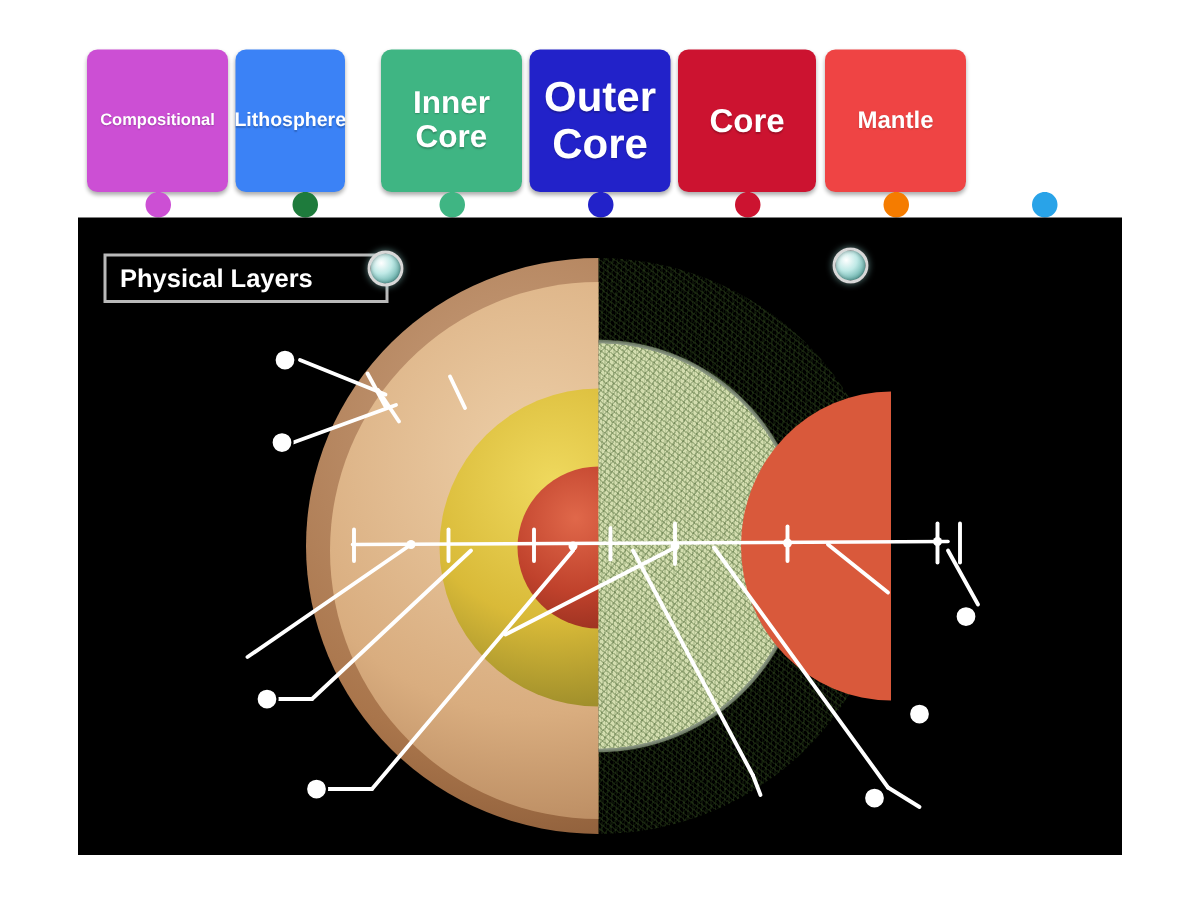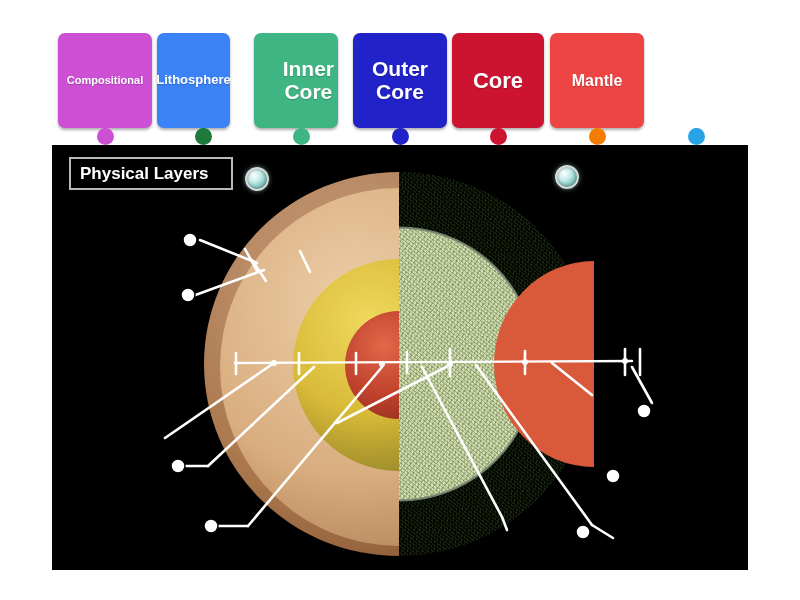--- a/index.html
+++ b/index.html
@@ -175,22 +175,22 @@
     background: #000000;
     color: #ffffff;
     font-weight: bold;
     font-size: 17px;
     line-height: 1.12;
     padding: 5px 9px;
     white-space: pre-line;
   }
   #physical-title {
     left: 17px;
-    top: 12px;
-    width: 164px;
+    top: 24px;
+    width: 190px;
   }
   #compositional-title {
     left: 525px;
     top: 13px;
     width: 165px;
   }
   .toggle-orb {
     position: absolute;
     width: 24px;
     height: 24px;
@@ -210,27 +210,27 @@
     <div class="label-tile" style="left: 58px; width: 94px; background: rgb(204, 79, 212); font-size: 11px;">
       <span class="tile-text" style="white-space: pre-line;">Compositional</span>
     </div>
     <div class="tile-stem" style="background: rgb(204, 79, 212); left: 105px; margin-left: -1.5px; position: absolute; top: 128px;"></div>
     <div class="tile-knob" style="background: rgb(204, 79, 212); left: 105px; margin-left: -8.5px; position: absolute; top: 128px;"></div>
     <div class="label-tile" style="left: 157px; width: 73px; background: #3b82f6; font-size: 13px;">
       <span class="tile-text" style="white-space: pre-line;">Lithosphere</span>
     </div>
     <div class="tile-stem" style="background: rgb(30, 123, 60); left: 203px; margin-left: -1.5px; position: absolute; top: 128px;"></div>
     <div class="tile-knob" style="background: rgb(30, 123, 60); left: 203px; margin-left: -8.5px; position: absolute; top: 128px;"></div>
-    <div class="label-tile" style="left: 254px; width: 84px; background: rgb(63, 181, 131); font-size: 21px; justify-content: flex-end;">
+    <div class="label-tile" style="left: 254px; width: 94px; background: rgb(63, 181, 131); font-size: 21px;">
       <span class="tile-text" style="white-space: pre-line;">Inner
 Core</span>
     </div>
     <div class="tile-stem" style="background: rgb(63, 181, 131); left: 301px; margin-left: -1.5px; position: absolute; top: 128px;"></div>
     <div class="tile-knob" style="background: rgb(63, 181, 131); left: 301px; margin-left: -8.5px; position: absolute; top: 128px;"></div>
-    <div class="label-tile" style="left: 353px; width: 94px; background: rgb(34, 34, 201); font-size: 21px;">
+    <div class="label-tile" style="left: 353px; width: 94px; background: rgb(34, 34, 201); font-size: 28px;">
       <span class="tile-text" style="white-space: pre-line;">Outer
 Core</span>
     </div>
     <div class="tile-stem" style="background: rgb(34, 34, 201); left: 400px; margin-left: -1.5px; position: absolute; top: 128px;"></div>
     <div class="tile-knob" style="background: rgb(34, 34, 201); left: 400px; margin-left: -8.5px; position: absolute; top: 128px;"></div>
     <div class="label-tile" style="left: 452px; width: 92px; background: rgb(204, 19, 48); font-size: 22px;">
       <span class="tile-text" style="white-space: pre-line;">Core</span>
     </div>
     <div class="tile-stem" style="background: rgb(204, 19, 48); left: 498px; margin-left: -1.5px; position: absolute; top: 128px;"></div>
     <div class="tile-knob" style="background: rgb(204, 19, 48); left: 498px; margin-left: -8.5px; position: absolute; top: 128px;"></div>

